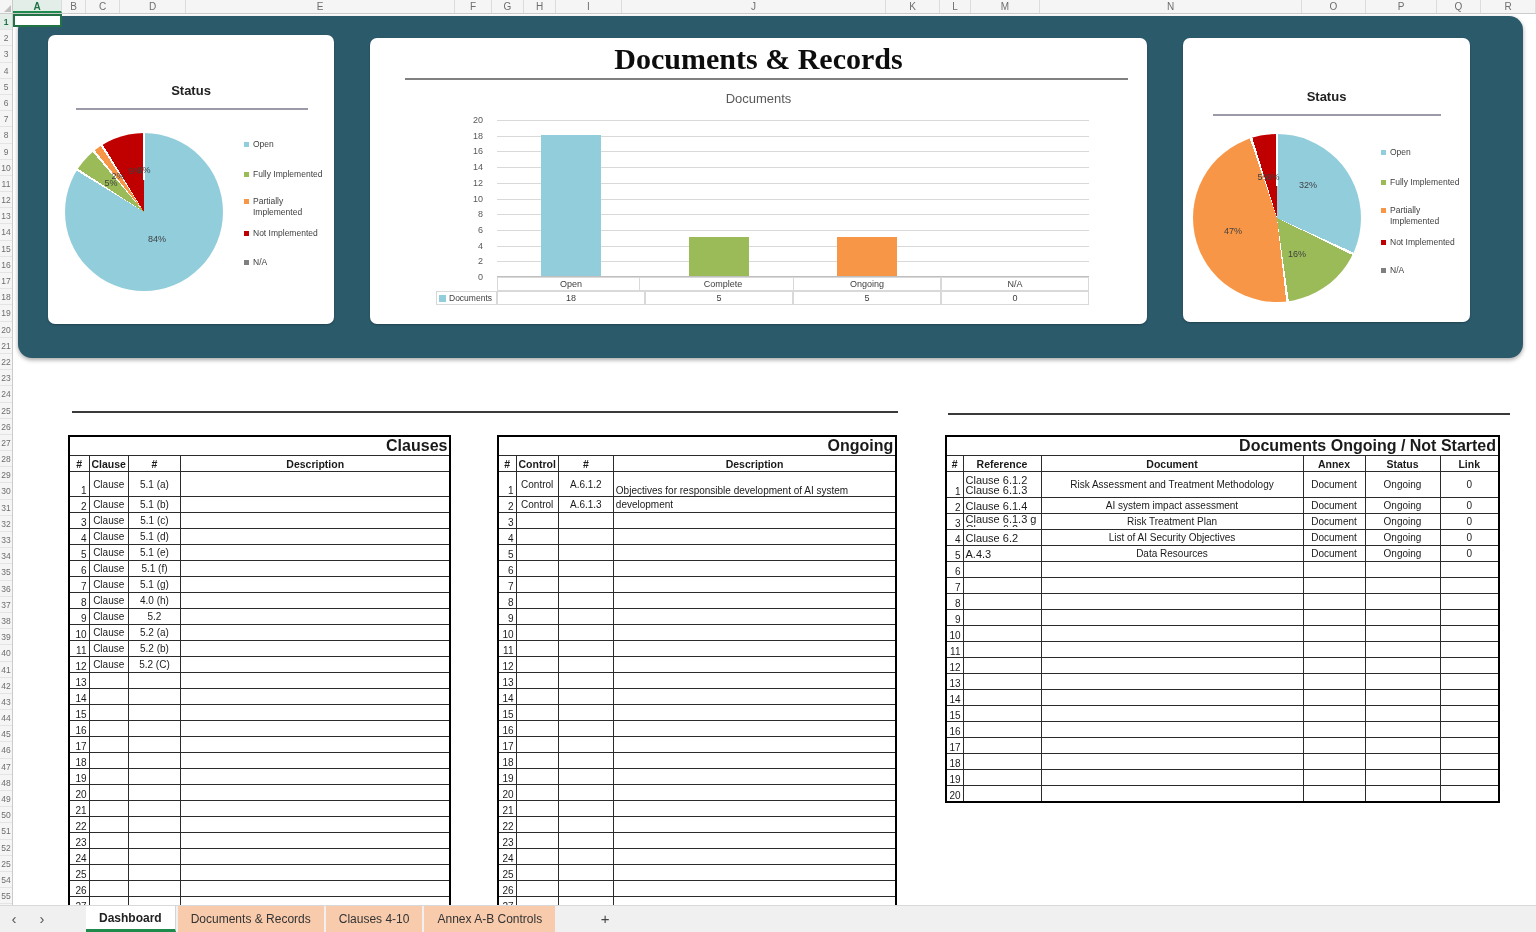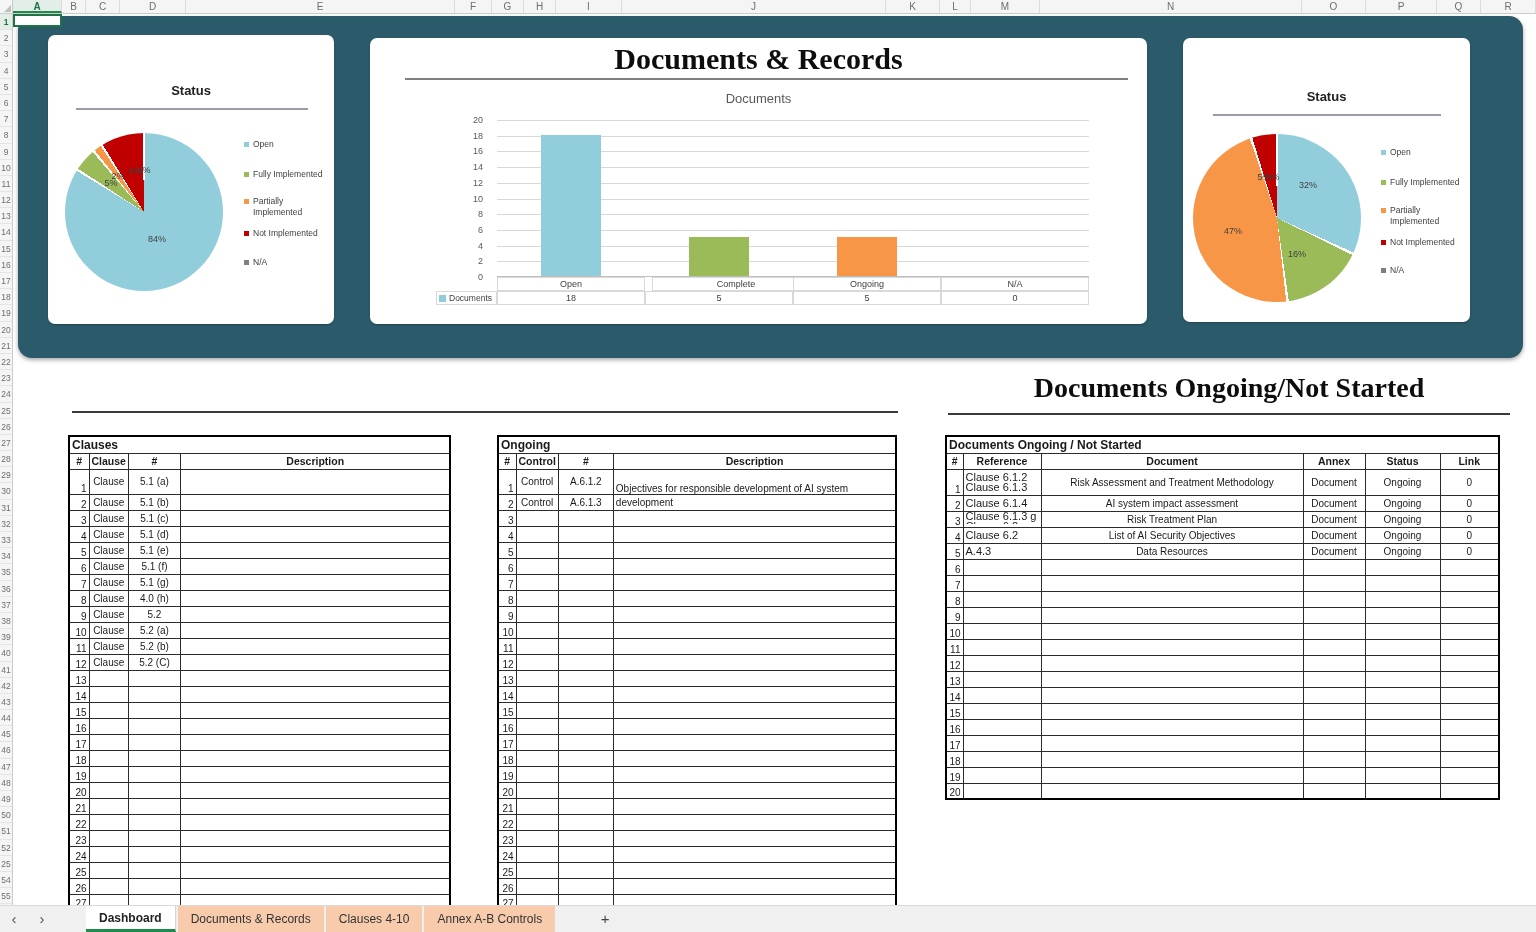--- a/index.html
+++ b/index.html
@@ -82,21 +82,21 @@
   #line-left  { left:72px;  top:411px; width:826px; }
   #line-right { left:948px; top:413px; width:562px; }
 
   
   .tablewrap { position:absolute; z-index:2; }
   #t-clauses  { left:68px;  top:435px; }
   #t-controls { left:497px; top:435px; }
   #t-docs     { left:945px; top:435px; }
   table.xtable { border-collapse:collapse; table-layout:fixed; background:#fff; border:2px solid #000; }
   .xtable td { border:1px solid #2b2b2b; font-size:10px; color:#1a1a1a; padding:0 2px; overflow:hidden; }
-  .xtable .tt { font-size:12px; font-weight:bold; text-align:left; height:17px; }
+  .xtable .tt { font-size:16px; font-weight:bold; text-align:right; height:17px; }
   .xtable .th { font-size:10.5px; font-weight:bold; text-align:center; height:16px; }
   .c-num  { text-align:right; vertical-align:bottom; }
   .c-mid  { text-align:center; }
   .c-desc { text-align:left; }
   .vbottom { vertical-align:bottom; }
   .reflines { font-size:11px; line-height:10px; }
   .refclip  { height:13px; overflow:hidden; margin-top:-3px; }
 
   
   #tabbar { position:absolute; left:0; top:905px; width:1536px; height:27px; background:#F0F0F0;
@@ -182,21 +182,21 @@
           <div class="grid" style="top: 47.1px;"></div>
           <div class="grid" style="top: 31.4px;"></div>
           <div class="grid" style="top: 15.7px;"></div>
           <div class="grid" style="top: 0px;"></div>
           <div class="bar" style="left: 44px; height: 141.3px; background: rgb(146, 205, 220);"></div>
           <div class="bar" style="left: 192px; height: 39.25px; background: rgb(155, 187, 89);"></div>
           <div class="bar" style="left: 340px; height: 39.25px; background: rgb(247, 150, 70);"></div>
         </div>
       <div id="bar-table">
           <div class="btcell" style="left: 61px; top: 0px; width: 148px; height: 14px;">Open</div>
-          <div class="btcell" style="left: 216px; top: 0px; width: 168px; height: 14px;">Complete</div>
+          <div class="btcell" style="left: 203px; top: 0px; width: 168px; height: 14px;">Complete</div>
           <div class="btcell" style="left: 357px; top: 0px; width: 148px; height: 14px;">Ongoing</div>
           <div class="btcell" style="left: 505px; top: 0px; width: 148px; height: 14px;">N/A</div>
           <div class="btcell btlegend" style="left: 0px; top: 14px; width: 61px; height: 14px;">
             <span class="sq" style="background: rgb(146, 205, 220);"></span>
             <span style="font-size: 8.5px;">Documents</span>
           </div>
           <div class="btcell" style="left: 61px; top: 14px; width: 148px; height: 14px;">18</div>
           <div class="btcell" style="left: 209px; top: 14px; width: 148px; height: 14px;">5</div>
           <div class="btcell" style="left: 357px; top: 14px; width: 148px; height: 14px;">5</div>
           <div class="btcell" style="left: 505px; top: 14px; width: 148px; height: 14px;">0</div>
@@ -232,21 +232,20 @@
             <span class="legend-text">Not Implemented</span>
           </div>
           <div class="legend-entry" style="left: 198px; top: 227px;">
             <span class="legend-marker" style="background: rgb(127, 127, 127);"></span>
             <span class="legend-text">N/A</span>
           </div>
         </div>
     </div>
 
     <div class="secline" id="line-left"></div>
-    <div class="secheading" id="head-right">Documents Ongoing/Not Started</div>
     <div class="secline" id="line-right"></div>
 
     <div class="tablewrap" id="t-clauses">
         <table class="xtable">
           <colgroup>
             <col style="width: 20px;">
             <col style="width: 38px;">
             <col style="width: 52px;">
             <col style="width: 270px;">
           </colgroup>

